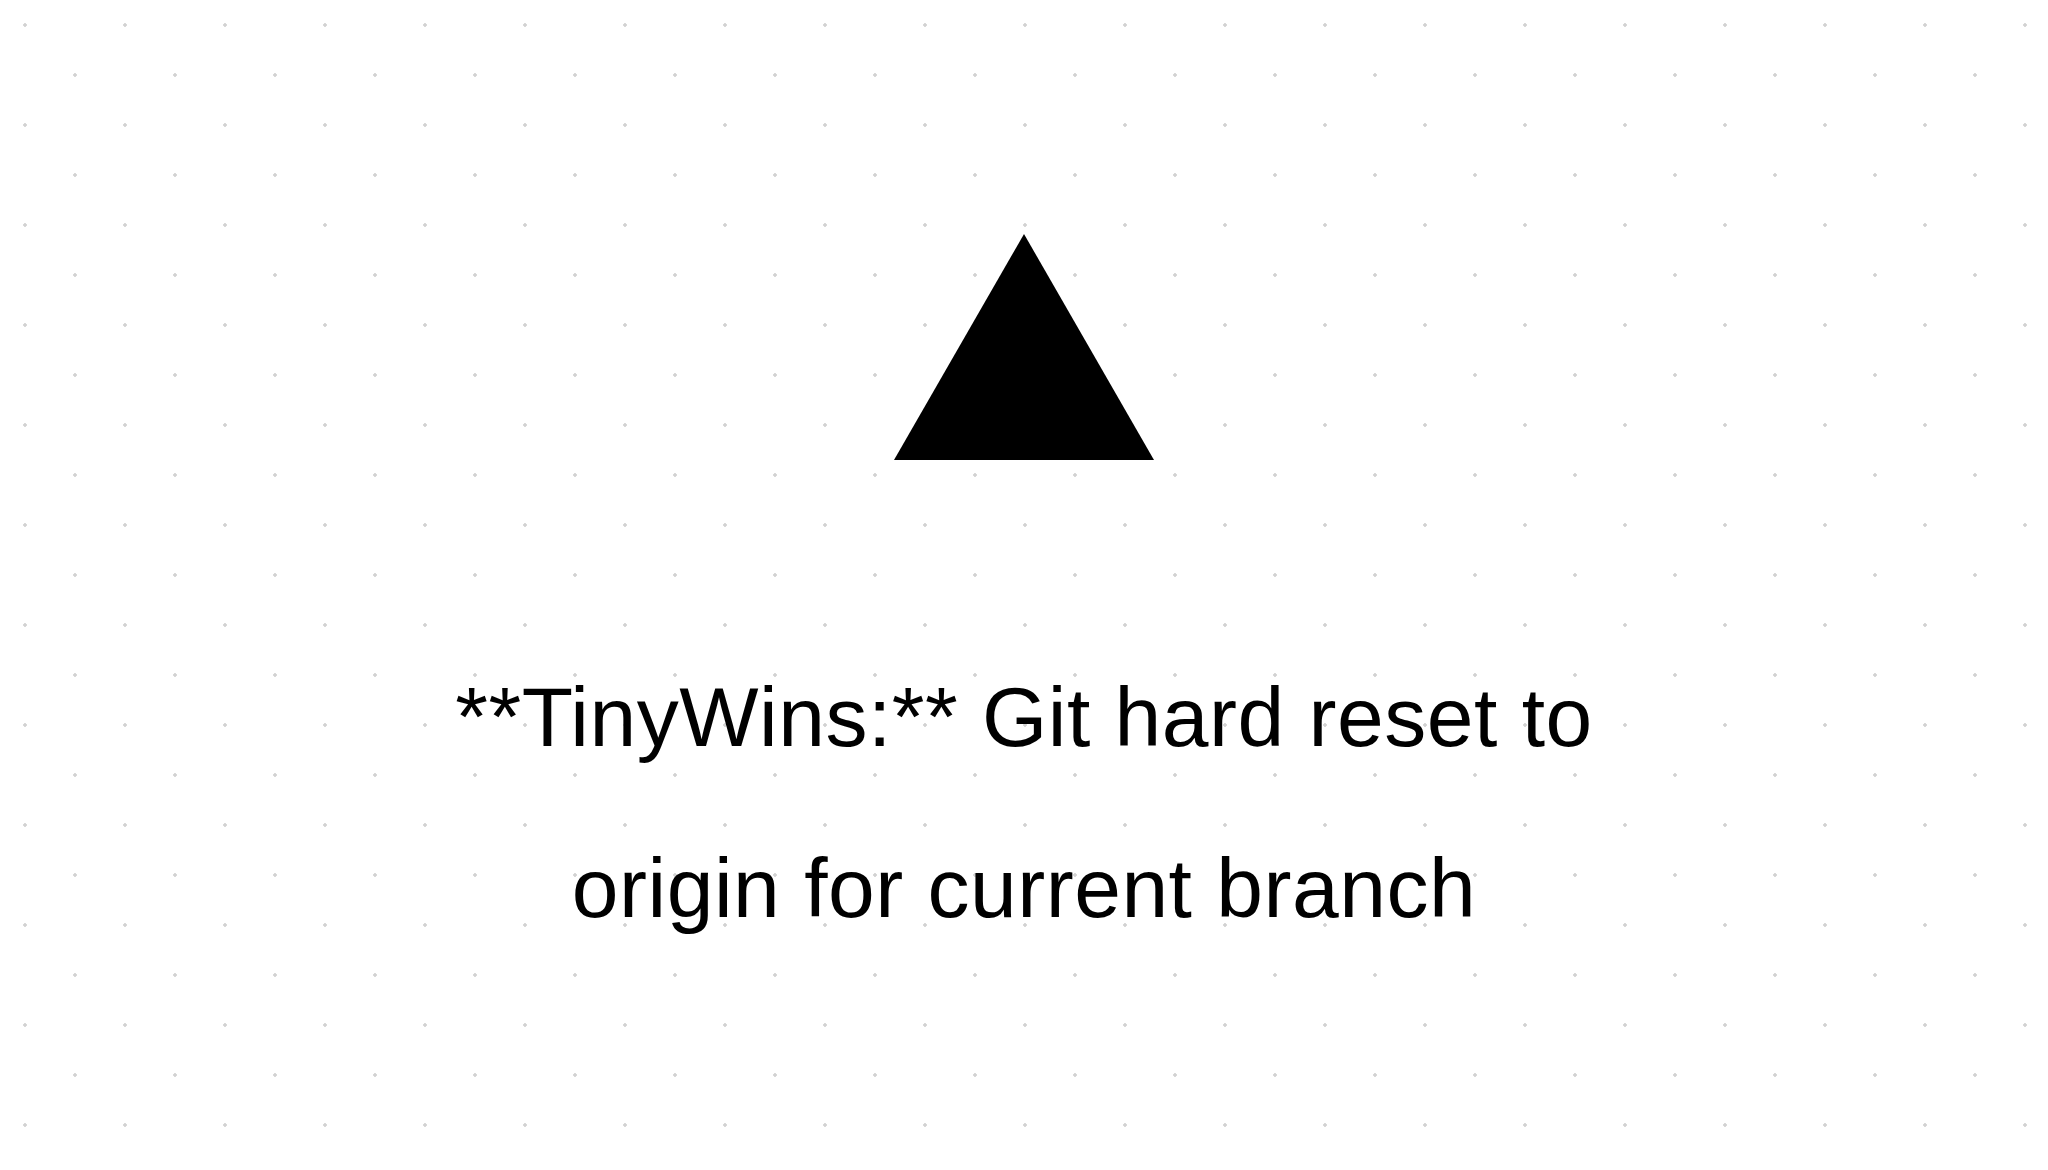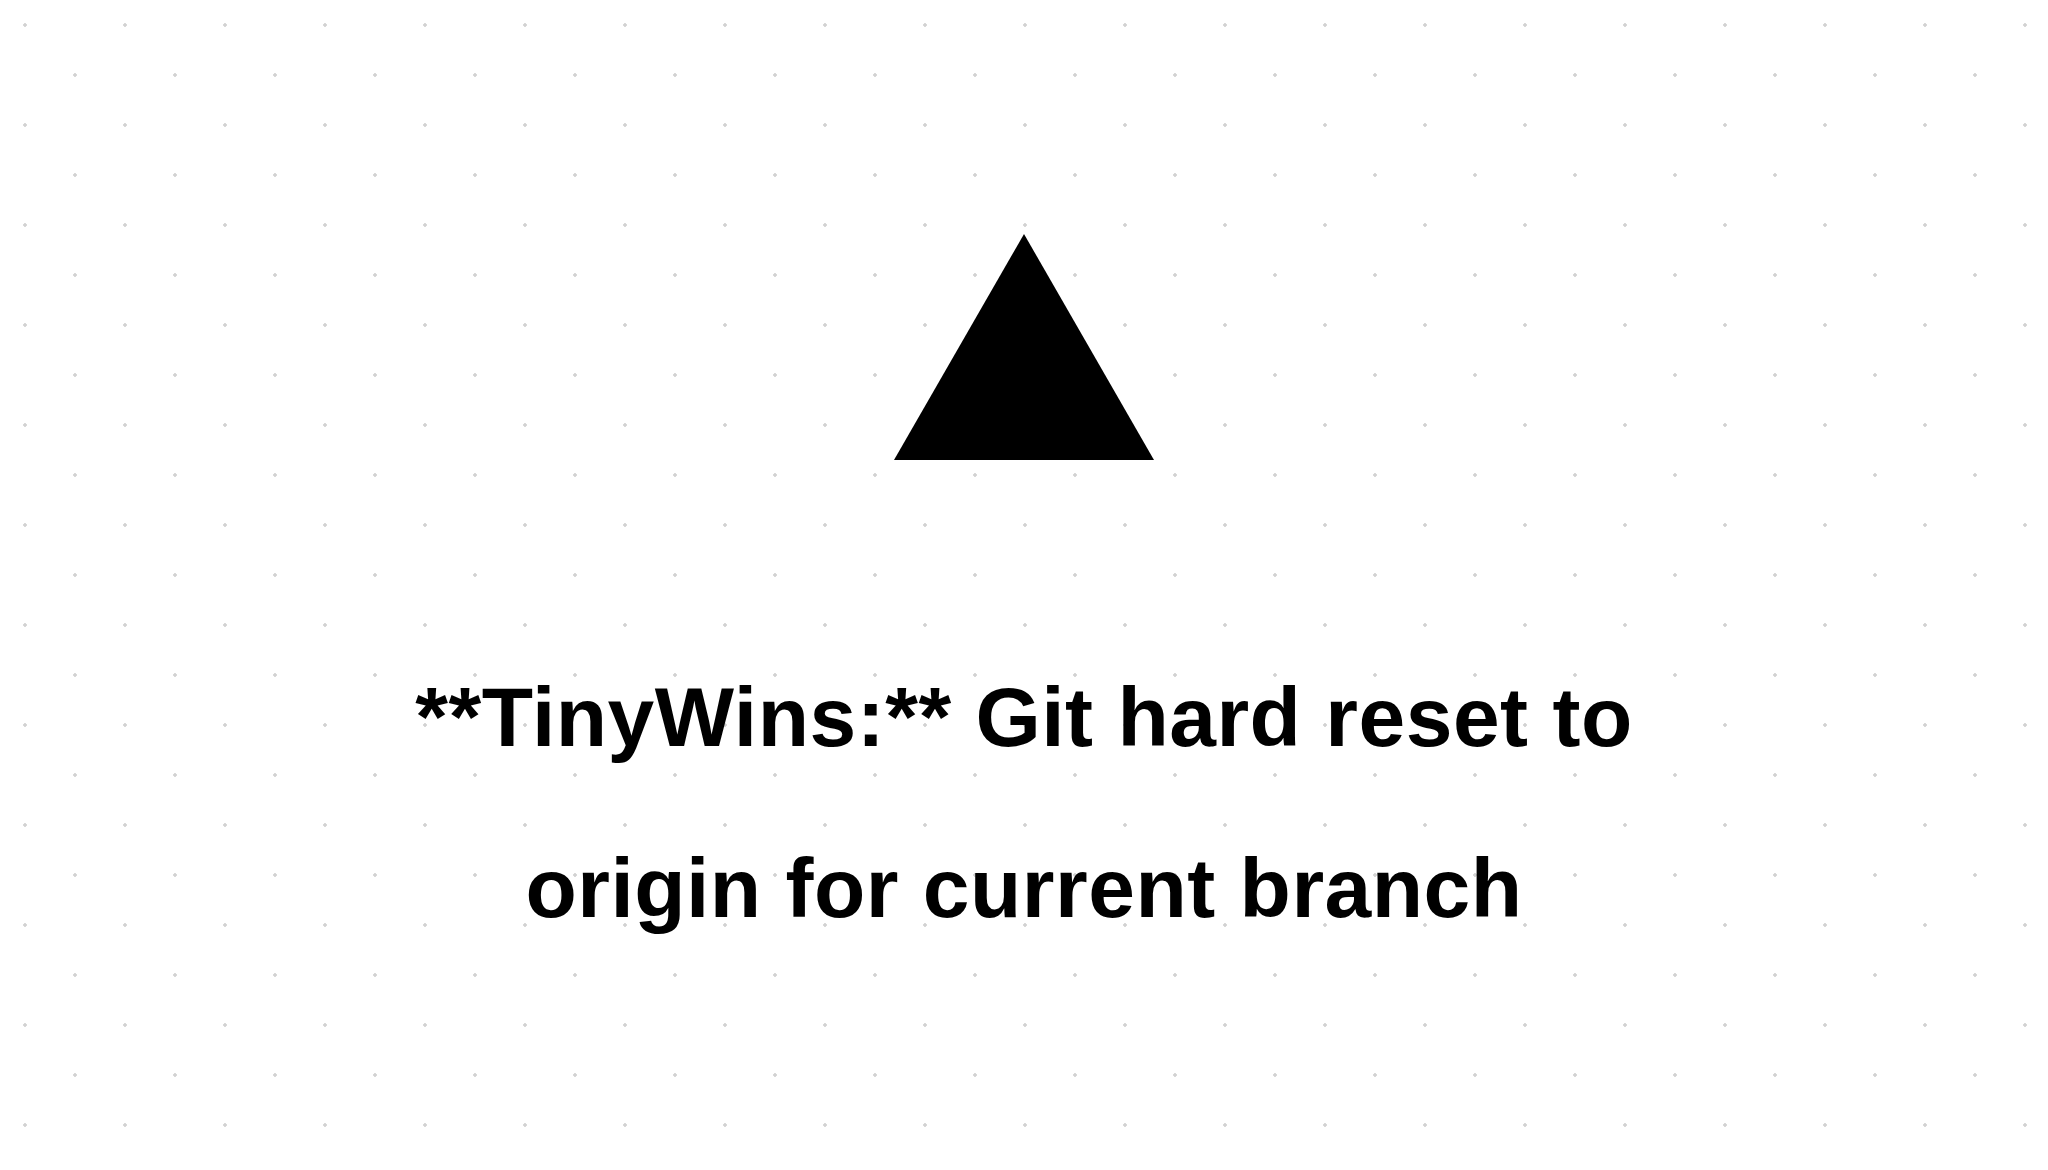--- a/index.html
+++ b/index.html
@@ -33,21 +33,21 @@
     }
     .title {
       position: absolute;
       left: 0;
       top: 632px;
       width: 2048px;
       text-align: center;
       color: #000000;
       font-size: 84px;
       line-height: 171px;
-      font-weight: 700;
+      font-weight: 400;
       letter-spacing: 0.5px;
     }
     .title .line {
       display: block;
       white-space: nowrap;
       margin-top: -45px;
     }
     .title .line:first-child {
       margin-top: 0;
     }

